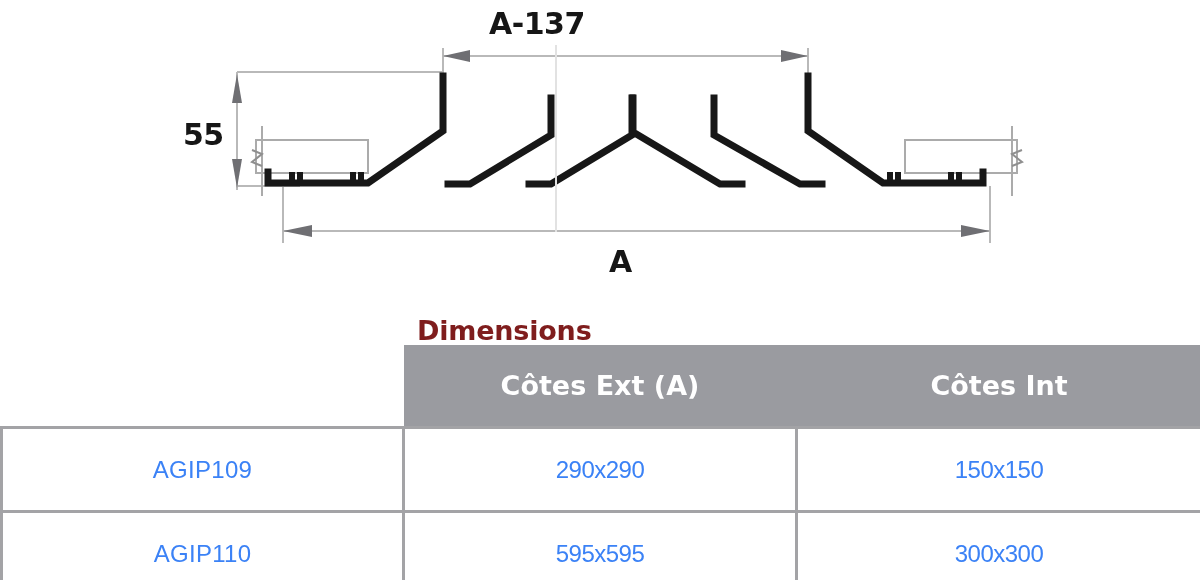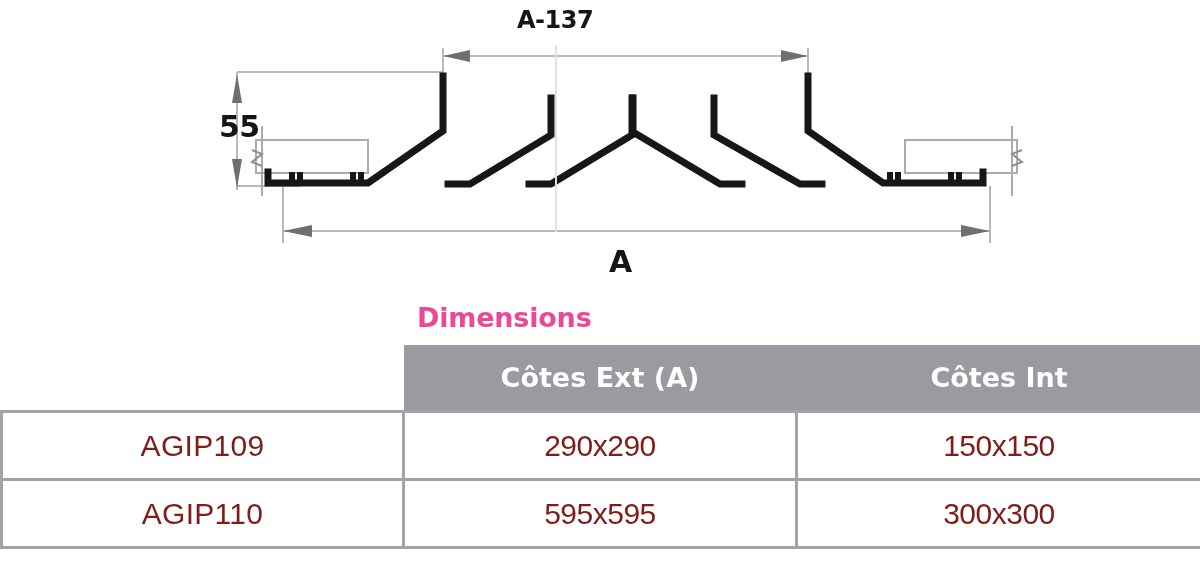--- a/index.html
+++ b/index.html
@@ -38,67 +38,66 @@
   
   .dim-label {
     position: absolute;
     font-family: "DejaVu Sans", "Liberation Sans", sans-serif;
     font-weight: bold;
     color: #161616;
     white-space: nowrap;
     letter-spacing: -0.5px;
   }
   .label-a137 {
-    left: 517px;
+    left: 489px;
     top: 6px;
-    font-size: 24px;
+    font-size: 30px;
   }
   .label-b137 {
     left: 672px;
     top: 6px;
     font-size: 30px;
   }
   .label-55 {
     left: 183px;
-    top: 109px;
-    font-size: 30px;
-    margin-left: 36px;
+    top: 117px;
+    font-size: 30px;
   }
   .label-a {
     left: 609px;
     top: 244px;
     font-size: 30px;
   }
 
   
   .table-title {
     position: absolute;
     left: 417px;
-    top: 302px;
+    top: 315px;
     font-family: "DejaVu Sans", "Liberation Sans", sans-serif;
     font-size: 27px;
     font-weight: bold;
-    color: #ec4899;
+    color: #7f1d1d;
     letter-spacing: -0.2px;
   }
 
   .dim-table {
     position: absolute;
     left: 0px;
     top: 345px;
     width: 1200px;
     border-collapse: collapse;
     table-layout: fixed;
   }
   .dim-table col.c-code  { width: 402px; }
   .dim-table col.c-ext   { width: 393px; }
   .dim-table col.c-int   { width: 405px; }
 
   .dim-table th, .dim-table td {
-    padding: 4px;
+    padding: 12px;
     margin: 0;
     text-align: center;
     vertical-align: middle;
     height: 57px;
   }
 
   
   .dim-table thead th {
     height: 57px;
     font-family: "DejaVu Sans", "Liberation Sans", sans-serif;
@@ -112,22 +111,22 @@
   .dim-table thead th.blank-head {
     background: #ffffff;
     border: none;
   }
 
   
   .dim-table tbody td {
     background: #ffffff;
     border: 3px solid #a3a3a6;
     font-family: "Liberation Sans", sans-serif;
-    font-size: 30px;
-    color: #7f1d1d;
+    font-size: 24px;
+    color: #3b82f6;
   }
   .dim-table tbody td.code-cell {
     font-family: "Liberation Sans", sans-serif;
     font-weight: normal;
     letter-spacing: 0.3px;
   }
   .dim-table tbody td.num-cell {
     font-family: Liberation Sans, sans-serif;
     font-stretch: condensed;
     letter-spacing: -0.5px;

